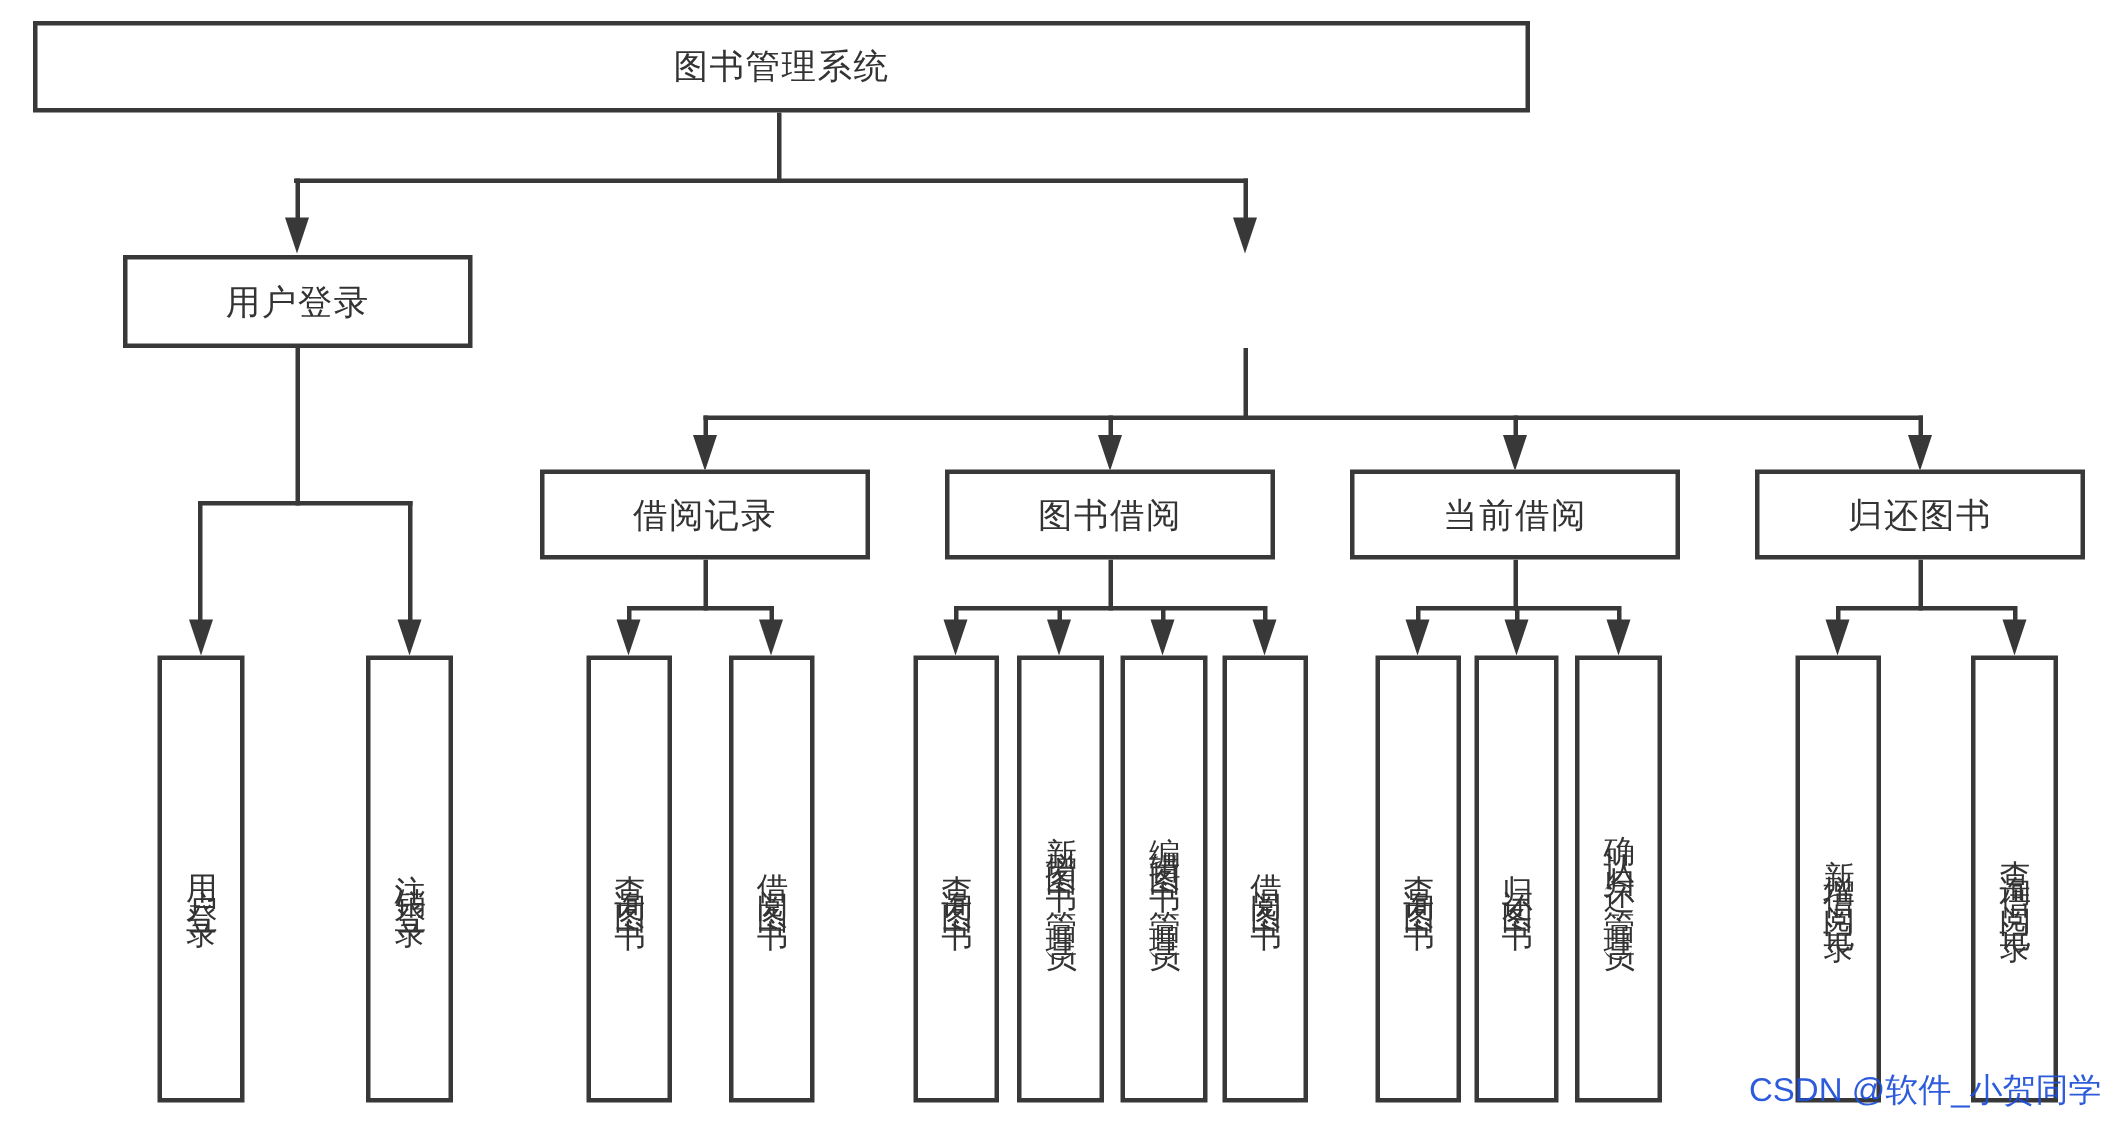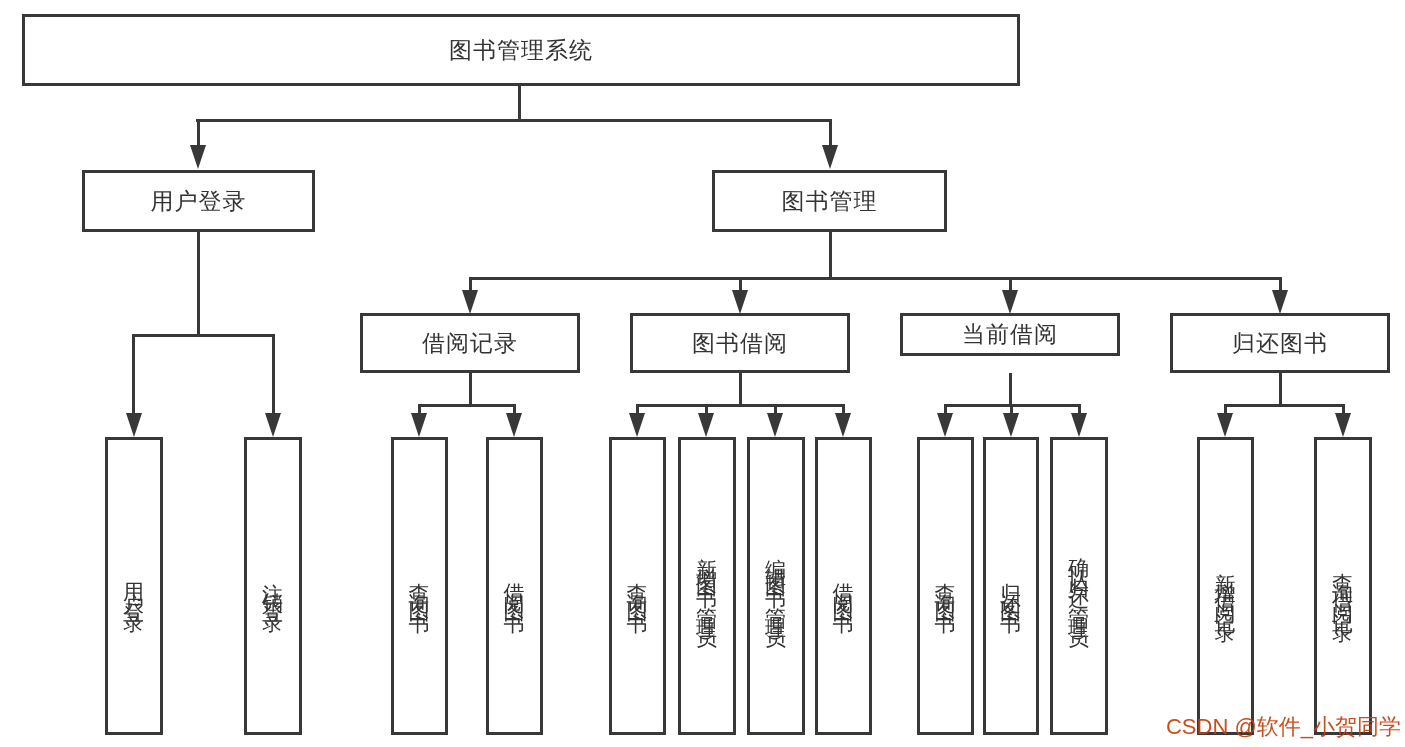--- a/index.html
+++ b/index.html
@@ -39,33 +39,33 @@
     border-left: 8px solid transparent;
     border-right: 8px solid transparent;
     border-top: 24px solid #383838;
   }
   
   .watermark {
     position: absolute;
     right: 4px;
     bottom: 5px;
     font-size: 22px;
-    color: #c2410c;
+    color: #1d4ed8;
     opacity: 0.92;
     z-index: 10;
     white-space: nowrap;
   }
 
   
-  #root   { left: 22px;   top: 14px;  width: 998px; height: 72px; }
+  #root   { left: 22px;   top: 14px;  width: 998px; height: 61px; }
   #l2a    { left: 82px;   top: 170px; width: 233px; height: 62px; }
   #l2b    { left: 712px;  top: 170px; width: 235px; height: 62px; }
   #l3a    { left: 360px;  top: 313px; width: 220px; height: 60px; }
   #l3b    { left: 630px;  top: 313px; width: 220px; height: 60px; align-items: center; }
-  #l3c    { left: 900px;  top: 313px; width: 220px; height: 43px; }
+  #l3c    { left: 900px;  top: 313px; width: 220px; height: 60px; }
   #l3d    { left: 1170px; top: 313px; width: 220px; height: 60px; }
   .leaf   { top: 437px; height: 298px; }
   #lfA1 { left: 105px;  width: 58px; }
   #lfA2 { left: 244px;  width: 58px; }
   #lfB1 { left: 391px;  width: 57px; }
   #lfB2 { left: 486px;  width: 57px; }
   #lfC1 { left: 609px;  width: 57px; }
   #lfC2 { left: 678px;  width: 58px; }
   #lfC3 { left: 747px;  width: 58px; }
   #lfC4 { left: 815px;  width: 57px; }
@@ -139,23 +139,20 @@
   <div class="vl" style="left:1342px; top:404px; height:12px;"></div>
   <div class="arr" style="left:1335px; top:413px;"></div>
 
   <div id="root" class="node hnode">
     <span>图书管理系统</span>
   </div>
 
   <div id="l2a" class="node hnode">
     <span>用户登录</span>
   </div>
-  <div id="l2b" class="node hnode">
-    <span>图书管理</span>
-  </div>
 
   <div id="l3a" class="node hnode">
     <span>借阅记录</span>
   </div>
   <div id="l3b" class="node hnode">
     <span>图书借阅</span>
   </div>
   <div id="l3c" class="node hnode">
     <span>当前借阅</span>
   </div>

